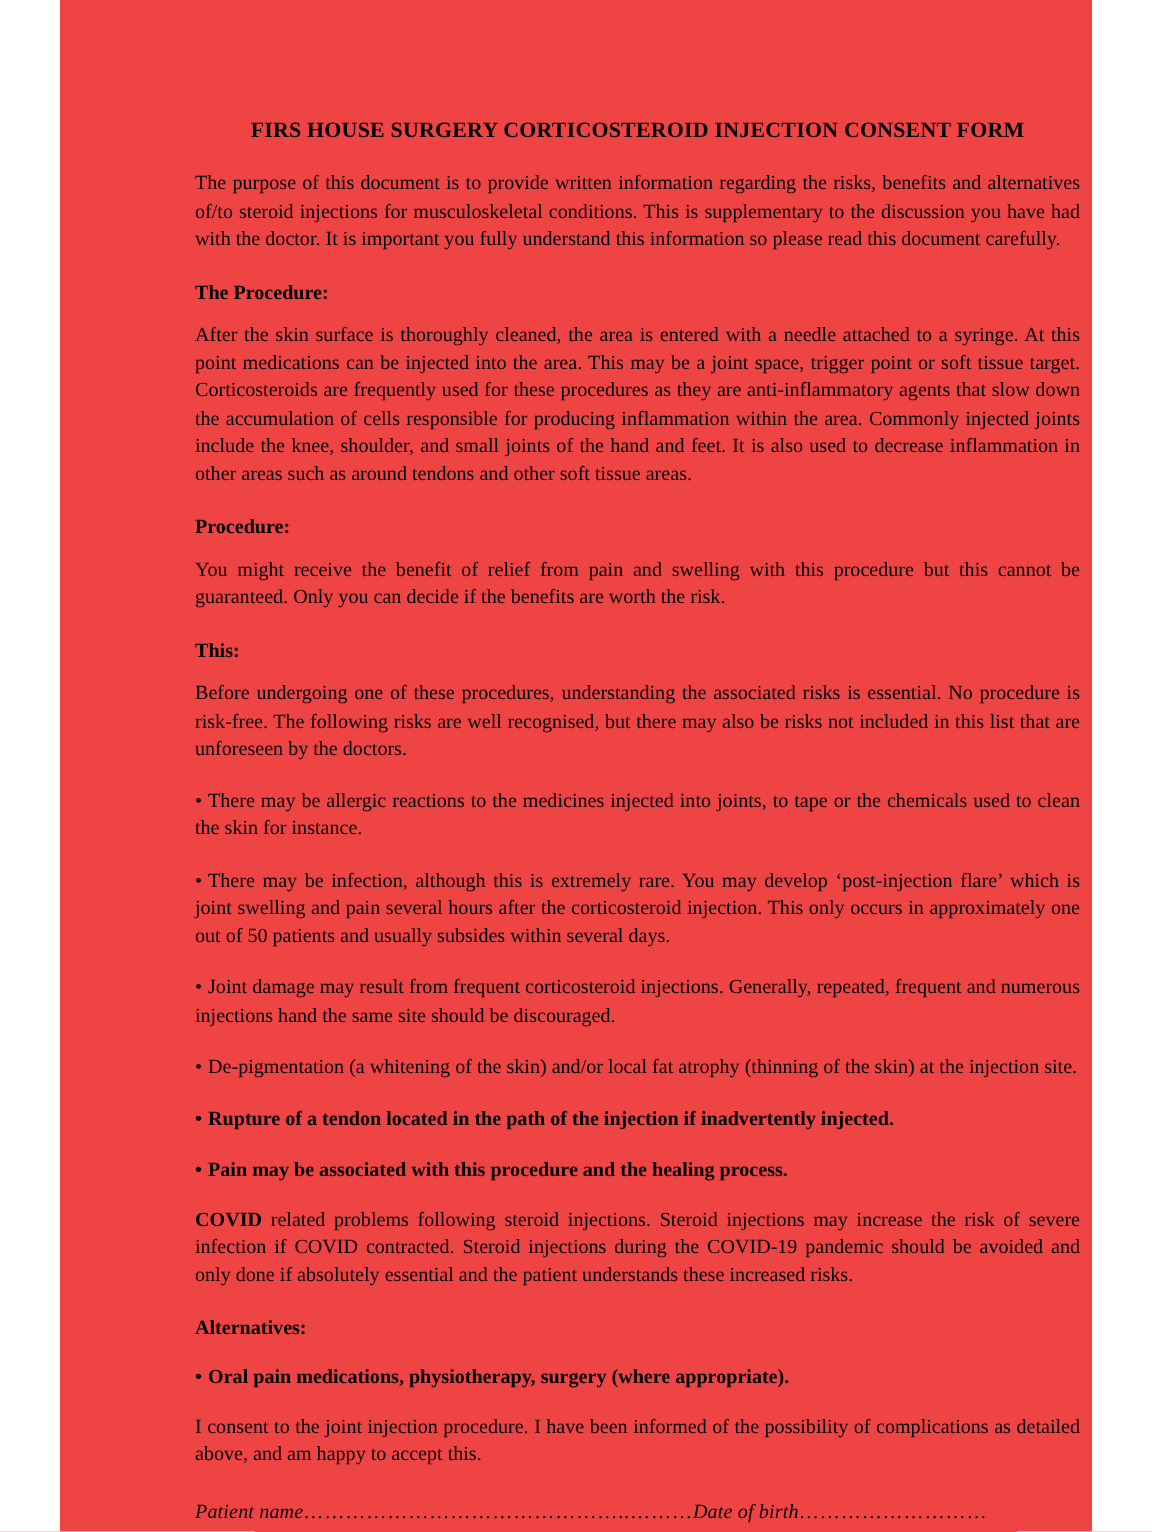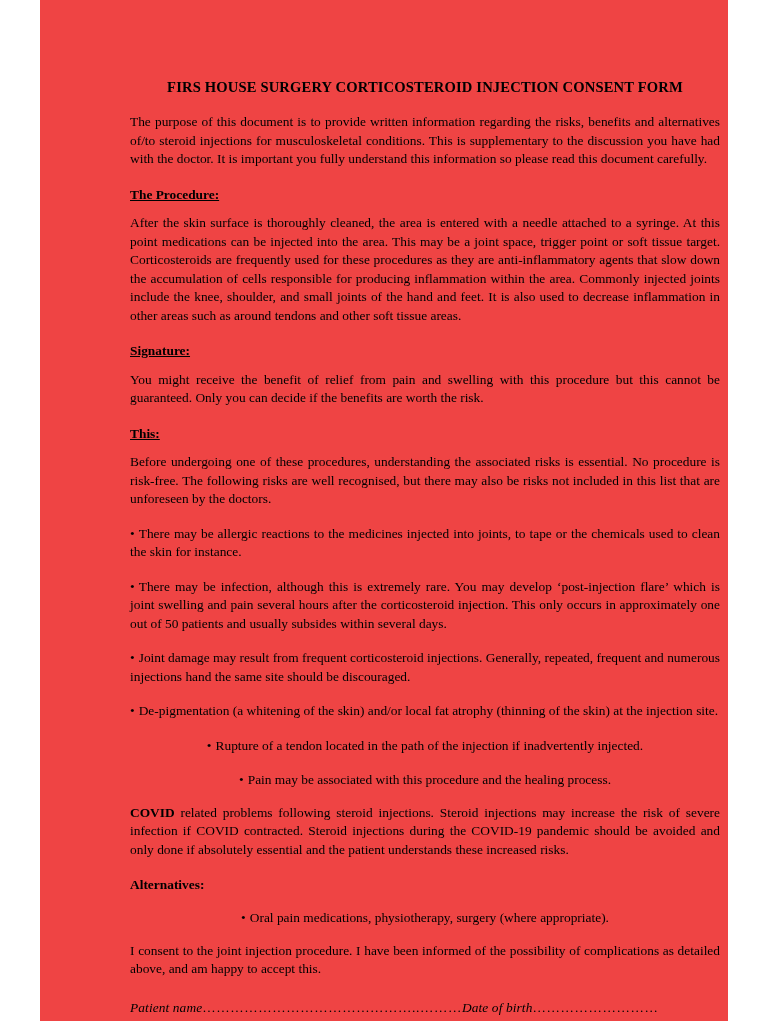--- a/index.html
+++ b/index.html
@@ -37,21 +37,20 @@
     font-weight: bold;
     text-align: center;
     letter-spacing: 0.15px;
     margin: 0 0 17px 0;
     line-height: 1.25;
   }
 
   .section-heading {
     font-size: 13.4px;
     font-weight: bold;
-    text-decoration: underline;
     margin: 0 0 11px 0;
     line-height: 1.3;
   }
 
   .section-heading-plain {
     font-size: 13.4px;
     font-weight: bold;
     margin: 0 0 11px 0;
     line-height: 1.3;
   }
@@ -70,21 +69,22 @@
     text-align: justify;
     margin: 16px 0 14px 0;
     padding-left: 0;
   }
 
   p.bullet-item .bullet-glyph {
     margin-right: 4px;
   }
 
   p.no-justify {
-    text-align: center;
+    text-align: left;
+    font-weight: bold;
   }
 
   .heading-gap {
     margin-top: 17px;
   }
 
   .covid-lead {
     font-weight: bold;
   }
 
@@ -117,21 +117,21 @@
   <div class="content">
 
     <h1 class="doc-title">FIRS HOUSE SURGERY CORTICOSTEROID INJECTION CONSENT FORM</h1>
 
     <p class="body-text">The purpose of this document is to provide written information regarding the risks, benefits and alternatives of/to steroid injections for musculoskeletal conditions. This is supplementary to the discussion you have had with the doctor. It is important you fully understand this information so please read this document carefully.</p>
 
     <h2 class="section-heading heading-gap">The Procedure:</h2>
 
     <p class="body-text">After the skin surface is thoroughly cleaned, the area is entered with a needle attached to a syringe. At this point medications can be injected into the area. This may be a joint space, trigger point or soft tissue target. Corticosteroids are frequently used for these procedures as they are anti-inflammatory agents that slow down the accumulation of cells responsible for producing inflammation within the area. Commonly injected joints include the knee, shoulder, and small joints of the hand and feet. It is also used to decrease inflammation in other areas such as around tendons and other soft tissue areas.</p>
 
-    <h2 class="section-heading heading-gap">Signature:</h2>
+    <h2 class="section-heading heading-gap">Procedure:</h2>
 
     <p class="body-text">You might receive the benefit of relief from pain and swelling with this procedure but this cannot be guaranteed. Only you can decide if the benefits are worth the risk.</p>
 
     <h2 class="section-heading heading-gap">This:</h2>
 
     <p class="body-text">Before undergoing one of these procedures, understanding the associated risks is essential. No procedure is risk-free. The following risks are well recognised, but there may also be risks not included in this list that are unforeseen by the doctors.</p>
 
     <p class="bullet-item">
       <span class="bullet-glyph">•</span><span>There may be allergic reactions to the medicines injected into joints, to tape or the chemicals used to clean the skin for instance.</span>
     </p>

